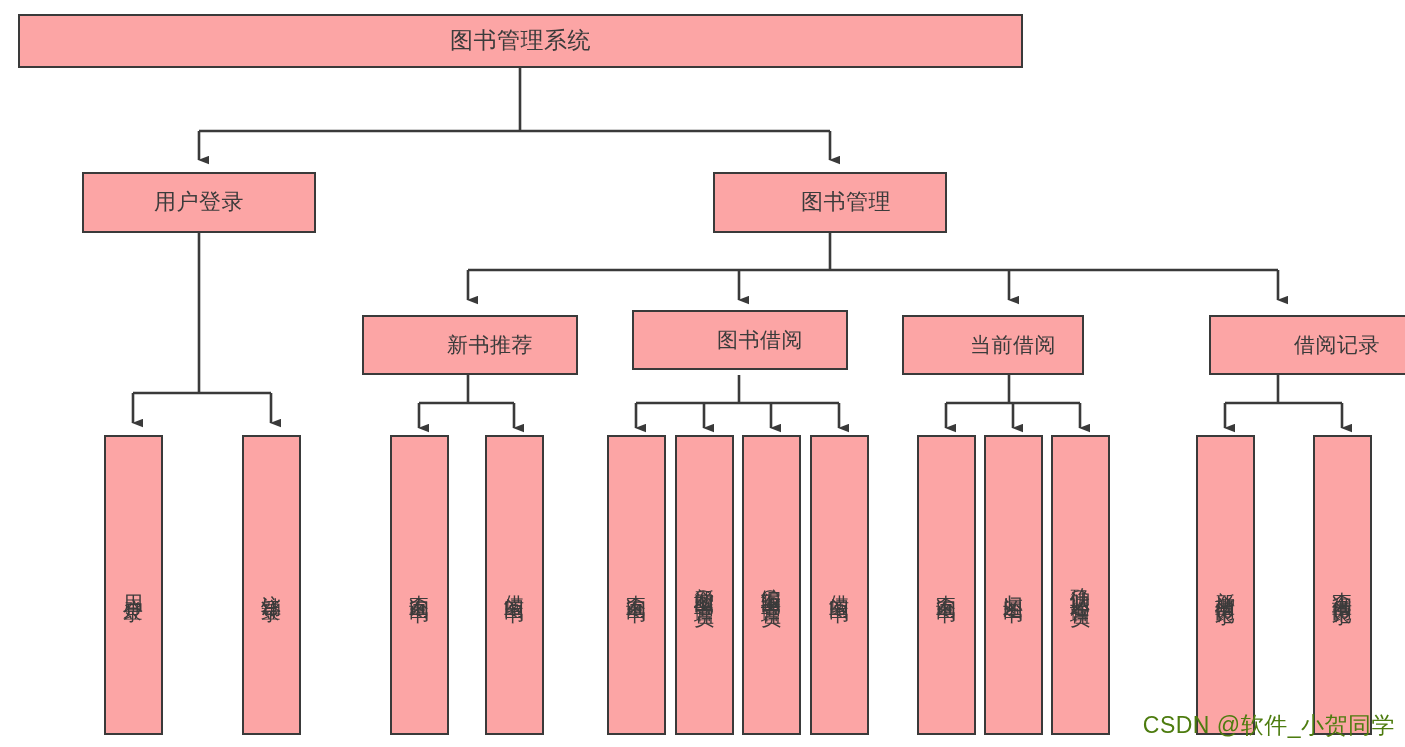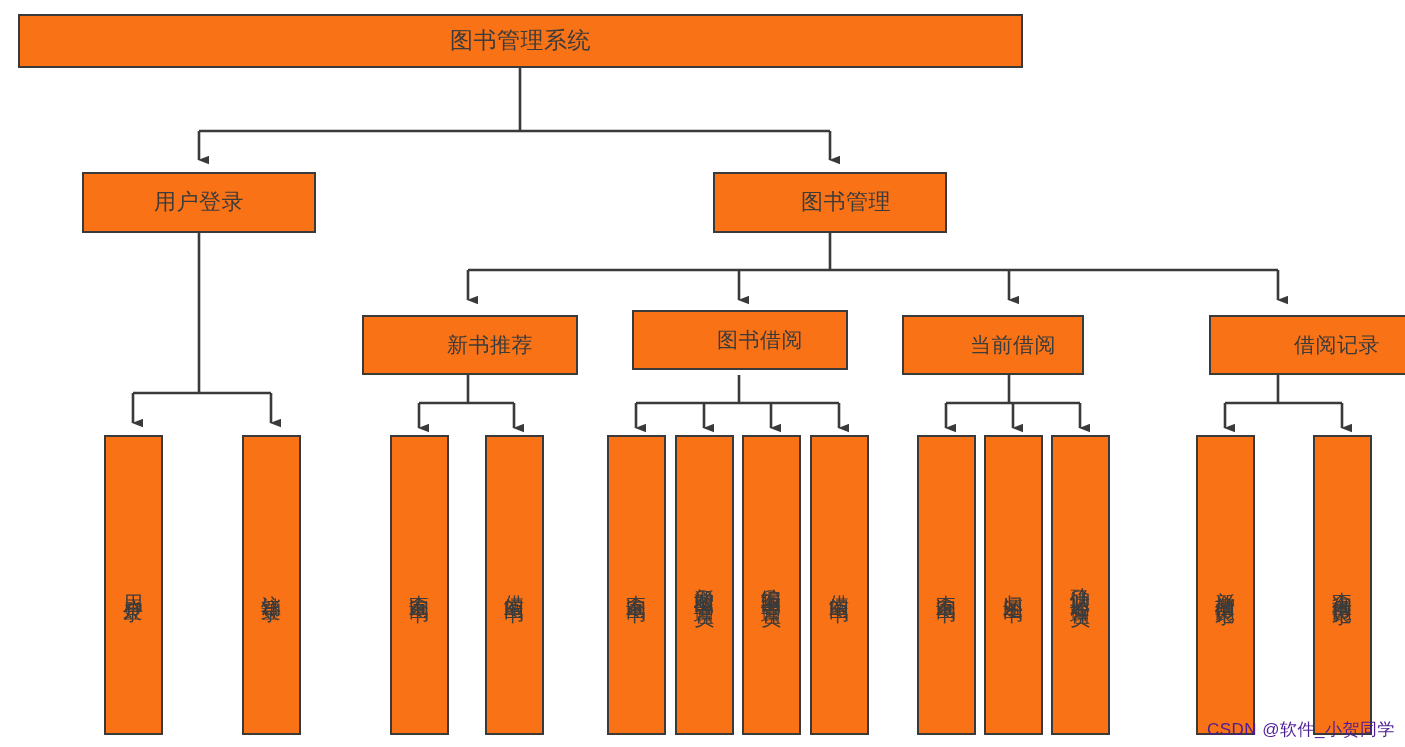--- a/index.html
+++ b/index.html
@@ -23,21 +23,21 @@
     left: 0;
     top: 0;
     width: 1405px;
     height: 747px;
     pointer-events: none;
   }
   .node {
     position: absolute;
     box-sizing: border-box;
     border: 2.5px solid #3a3a3a;
-    background: #f97316;
+    background: #fca5a5;
     display: flex;
     align-items: center;
     justify-content: center;
     color: #3b3b3b;
     letter-spacing: 0.5px;
   }
   .node.horizontal {
     writing-mode: horizontal-tb;
   }
   .node.vertical {
@@ -67,22 +67,22 @@
     font-size: 21px;
     padding-left: 40px;
   }
   .leaf {
     font-size: 20px;
   }
   #watermark {
     position: absolute;
     right: 10px;
     bottom: 6px;
-    font-size: 17px;
-    color: #4c1d95;
+    font-size: 23px;
+    color: #4d7c0f;
     letter-spacing: 0.5px;
     white-space: nowrap;
     user-select: none;
   }
 </style>
 </head>
 <body>
 
 <div id="diagram-root">
 

